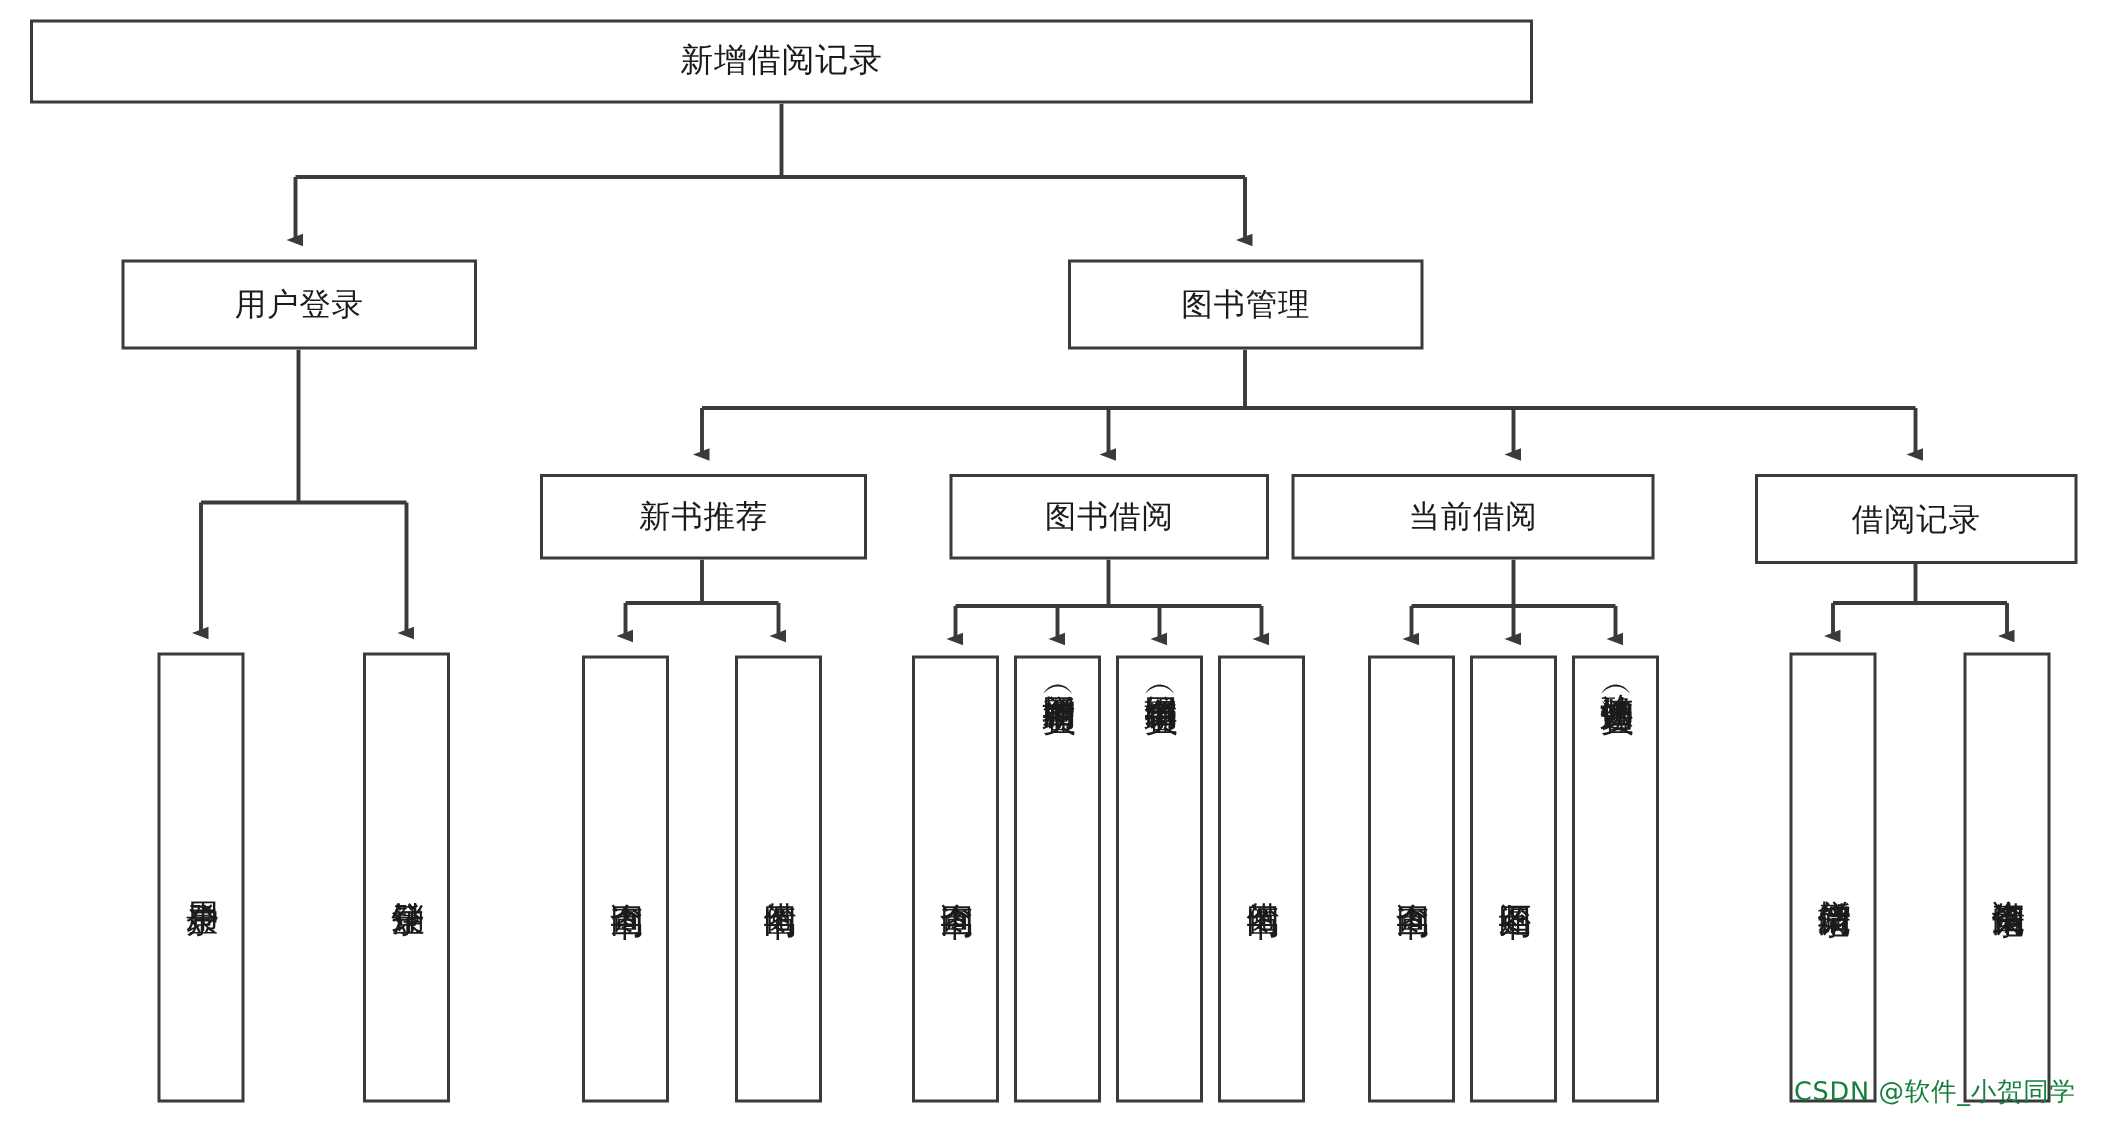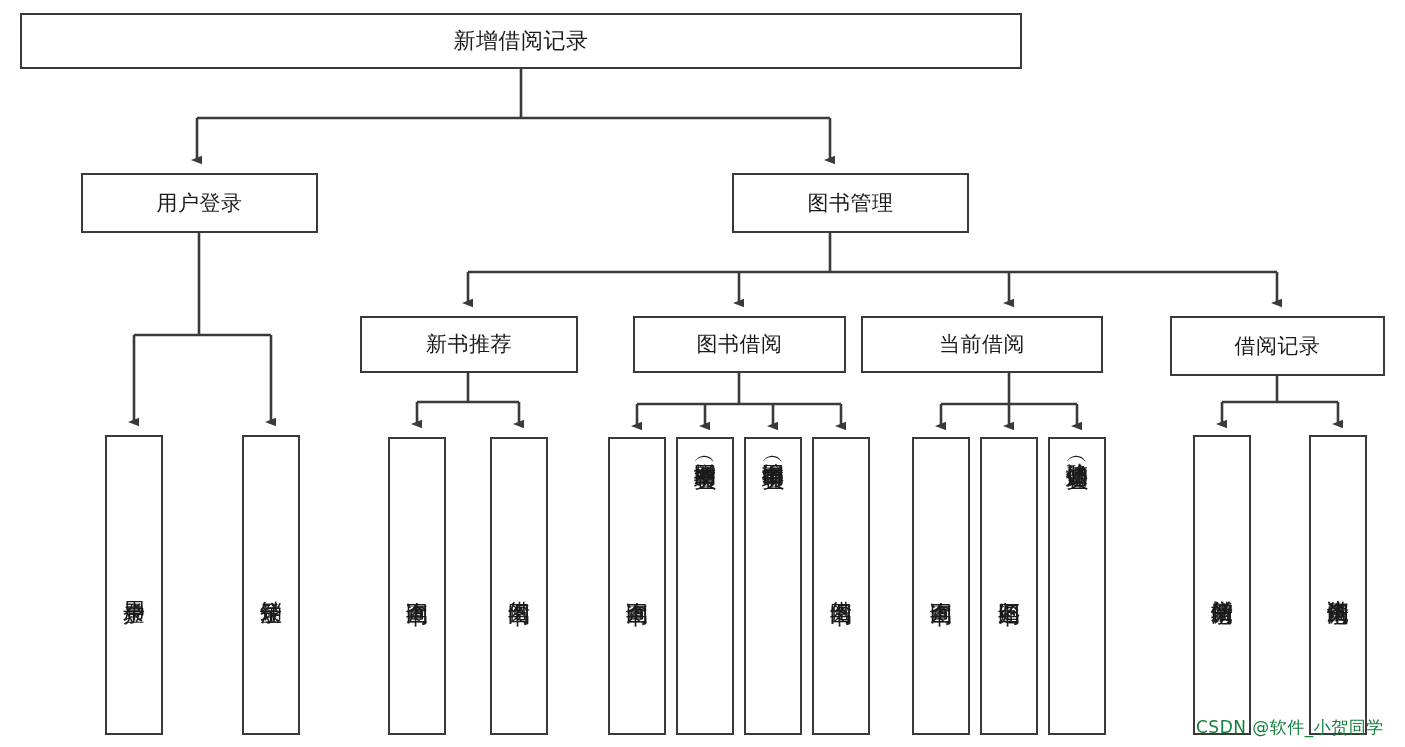--- a/index.html
+++ b/index.html
@@ -131,21 +131,21 @@
   </svg>
 
   <div class="node h title" style="left:20px; top:13px; width:1002px; height:56px;">
     <span class="lbl">新增借阅记录</span>
   </div>
 
   <div class="node h" style="left:81px; top:173px; width:237px; height:60px;">
     <span class="lbl">用户登录</span>
   </div>
 
-  <div class="node h" style="left:712px; top:173px; width:237px; height:60px;margin-left:20px;">
+  <div class="node h" style="left:712px; top:173px; width:237px; height:60px;">
     <span class="lbl">图书管理</span>
   </div>
 
   <div class="node h" style="left:633px; top:316px; width:213px; height:57px;">
     <span class="lbl">图书借阅</span>
   </div>
 
   <div class="node h" style="left:360px; top:316px; width:218px; height:57px;">
     <span class="lbl">新书推荐</span>
   </div>

